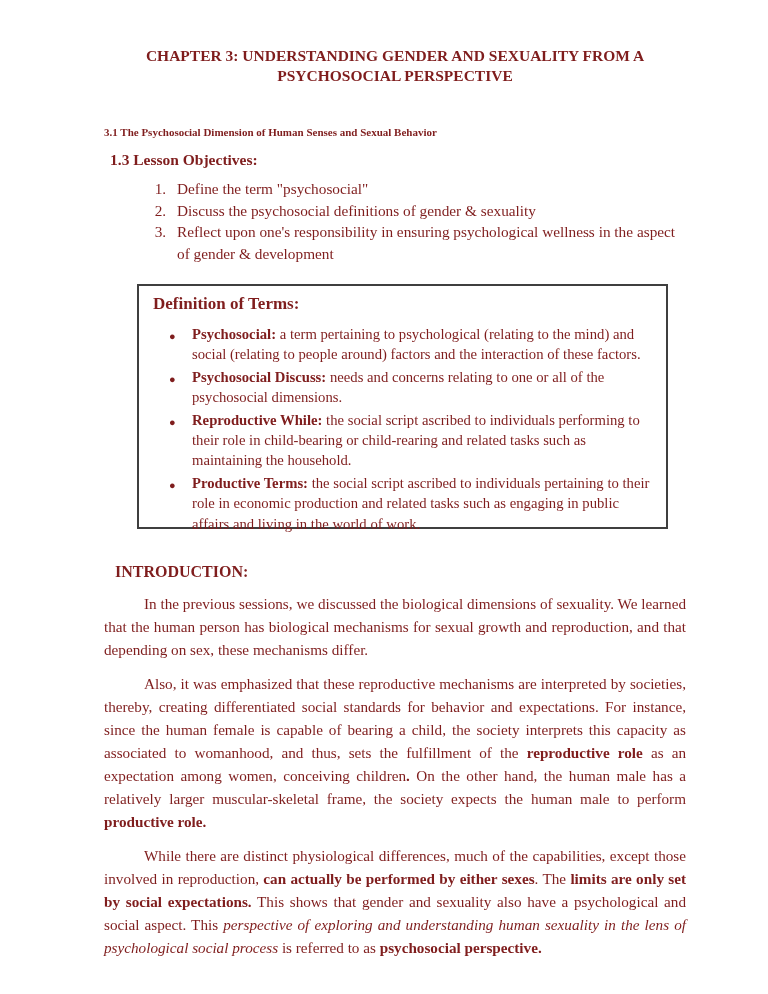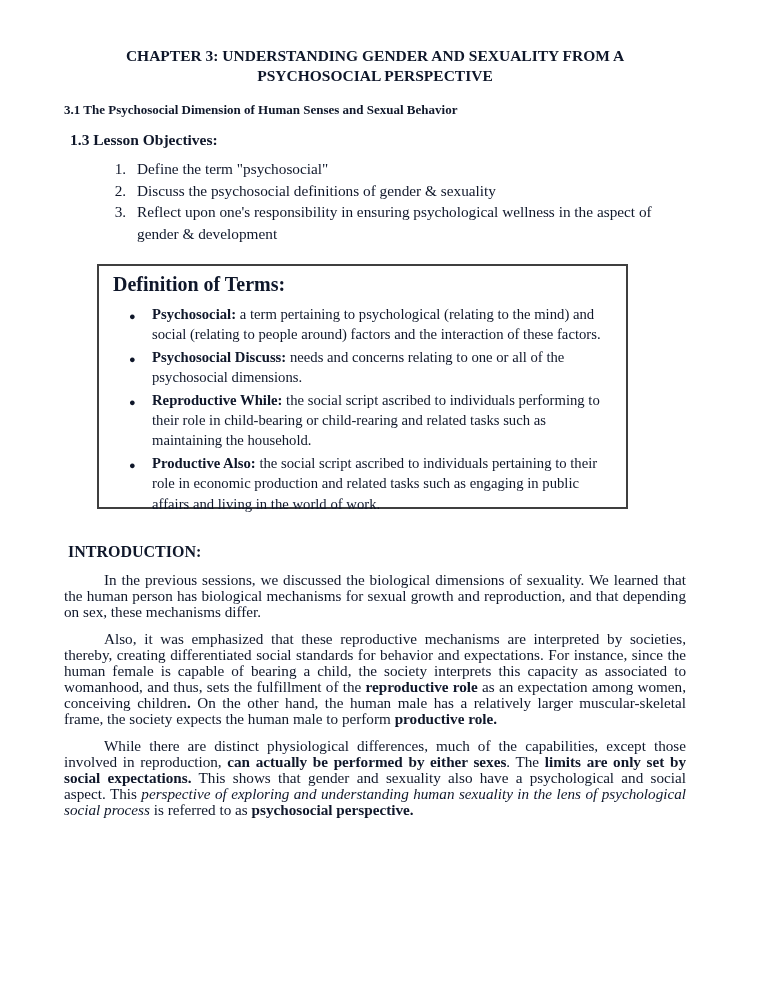--- a/index.html
+++ b/index.html
@@ -1,36 +1,36 @@
 <!DOCTYPE html>
 <html><head>
 <meta charset="utf-8">
 <style>
   * { box-sizing: border-box; }
   html, body { margin: 0; padding: 0; background: #ffffff; }
   .page {
     width: 768px;
     min-height: 994px;
     background: #ffffff;
-    color: #0f172a;
+    color: #7f1d1d;
     font-family: "Liberation Serif", serif;
-    padding: 46px 82px 30px 64px;
+    padding: 46px 82px 30px 104px;
     overflow: hidden;
   }
   .doc-title {
     text-align: center;
     font-weight: 700;
     font-size: 15.5px;
     line-height: 20px;
     padding: 0 30px;
   }
   .section-heading {
-    font-size: 13px;
+    font-size: 11px;
     font-weight: 700;
-    margin: 16px 0 0 0;
+    margin: 40px 0 0 0;
   }
   .objectives-label {
     font-size: 15.5px;
     font-weight: 700;
     margin: 13px 0 0 6px;
   }
   .objectives-list {
     margin: 9px 0 0 0;
     padding-left: 66px;
     font-size: 15.3px;
@@ -41,21 +41,21 @@
     margin: 20px 0 0 33px;
     width: 531px;
     height: 245px;
     border: 2px solid #3f3f3f;
     padding: 8px 12px 0 14px;
     overflow: visible;
     background: transparent;
   }
   .def-heading {
     font-weight: 700;
-    font-size: 20px;
+    font-size: 17px;
     line-height: 20px;
   }
   .def-list {
     list-style: none;
     margin: 10px 0 0 0;
     padding: 0 0 0 14px;
     font-size: 14.7px;
     line-height: 20.4px;
   }
   .def-list li {
@@ -66,26 +66,26 @@
   .def-list .bullet {
     position: absolute;
     left: 2px;
     top: 2px;
     font-size: 11px;
   }
   .term { font-weight: 700; text-align: right; }
   .intro-heading {
     font-size: 16px;
     font-weight: 700;
-    margin: 34px 0 0 4px;
+    margin: 34px 0 0 11px;
   }
   .intro-paragraphs { margin-top: 4px; }
   .body-para {
     font-size: 15.2px;
-    line-height: 16px;
+    line-height: 23px;
     text-align: justify;
     text-indent: 40px;
     margin: 11px 0 0 0;
   }
   .b { font-weight: 700; }
   .i { font-style: italic; }
 </style>
 </head>
 <body>
 
@@ -105,21 +105,21 @@
       <li>Discuss the psychosocial definitions of gender &amp; sexuality</li>
       <li>Reflect upon one's responsibility in ensuring psychological wellness in the aspect of gender &amp; development</li>
     </ol>
 
   <div class="def-box">
     <div class="def-heading">Definition of Terms:</div>
     <ul class="def-list">
         <li><span class="bullet">●</span><span class="term">Psychosocial:</span> a term pertaining to psychological (relating to the mind) and social (relating to people around) factors and the  interaction of these factors.</li>
         <li><span class="bullet">●</span><span class="term">Psychosocial Discuss:</span> needs and concerns relating to one or all of the psychosocial dimensions.</li>
         <li><span class="bullet">●</span><span class="term">Reproductive While:</span> the social script ascribed to individuals performing to their role in child-bearing or child-rearing and related tasks such as maintaining the household.</li>
-        <li><span class="bullet">●</span><span class="term">Productive Also:</span> the social script ascribed to individuals pertaining to their role in economic production and related tasks such as engaging in public affairs and living in the world of work.</li>
+        <li><span class="bullet">●</span><span class="term">Productive Terms:</span> the social script ascribed to individuals pertaining to their role in economic production and related tasks such as engaging in public affairs and living in the world of work.</li>
       </ul>
   </div>
 
   <h2 class="intro-heading">INTRODUCTION:</h2>
 
   <div class="intro-paragraphs">
       <p class="body-para"><span>In the previous sessions, we discussed the biological dimensions of sexuality. We learned that the human person has biological mechanisms for sexual growth and reproduction, and that depending on sex, these mechanisms differ.</span></p>
       <p class="body-para"><span>Also, it was emphasized that these reproductive mechanisms are interpreted by societies, thereby, creating differentiated social standards for behavior and expectations. For instance, since the human female is capable of bearing a child, the society interprets this capacity as associated to womanhood, and thus, sets the fulfillment of the </span><span class="b">reproductive role</span><span> as an expectation among women, conceiving children</span><span class="b">.</span><span> On the other hand, the human male has a relatively larger muscular-skeletal frame, the society expects the human male to perform </span><span class="b">productive role.</span></p>
       <p class="body-para"><span>While there are distinct physiological differences, much of the capabilities, except those involved in reproduction, </span><span class="b">can actually be  performed by either sexes</span><span>. The </span><span class="b">limits are only set by social expectations.</span><span> This shows that gender and  sexuality also have a psychological and social aspect. This </span><span class="i">perspective of exploring and understanding human sexuality in the lens of psychological social process</span><span> is referred to as </span><span class="b">psychosocial perspective.</span></p>
     </div>

